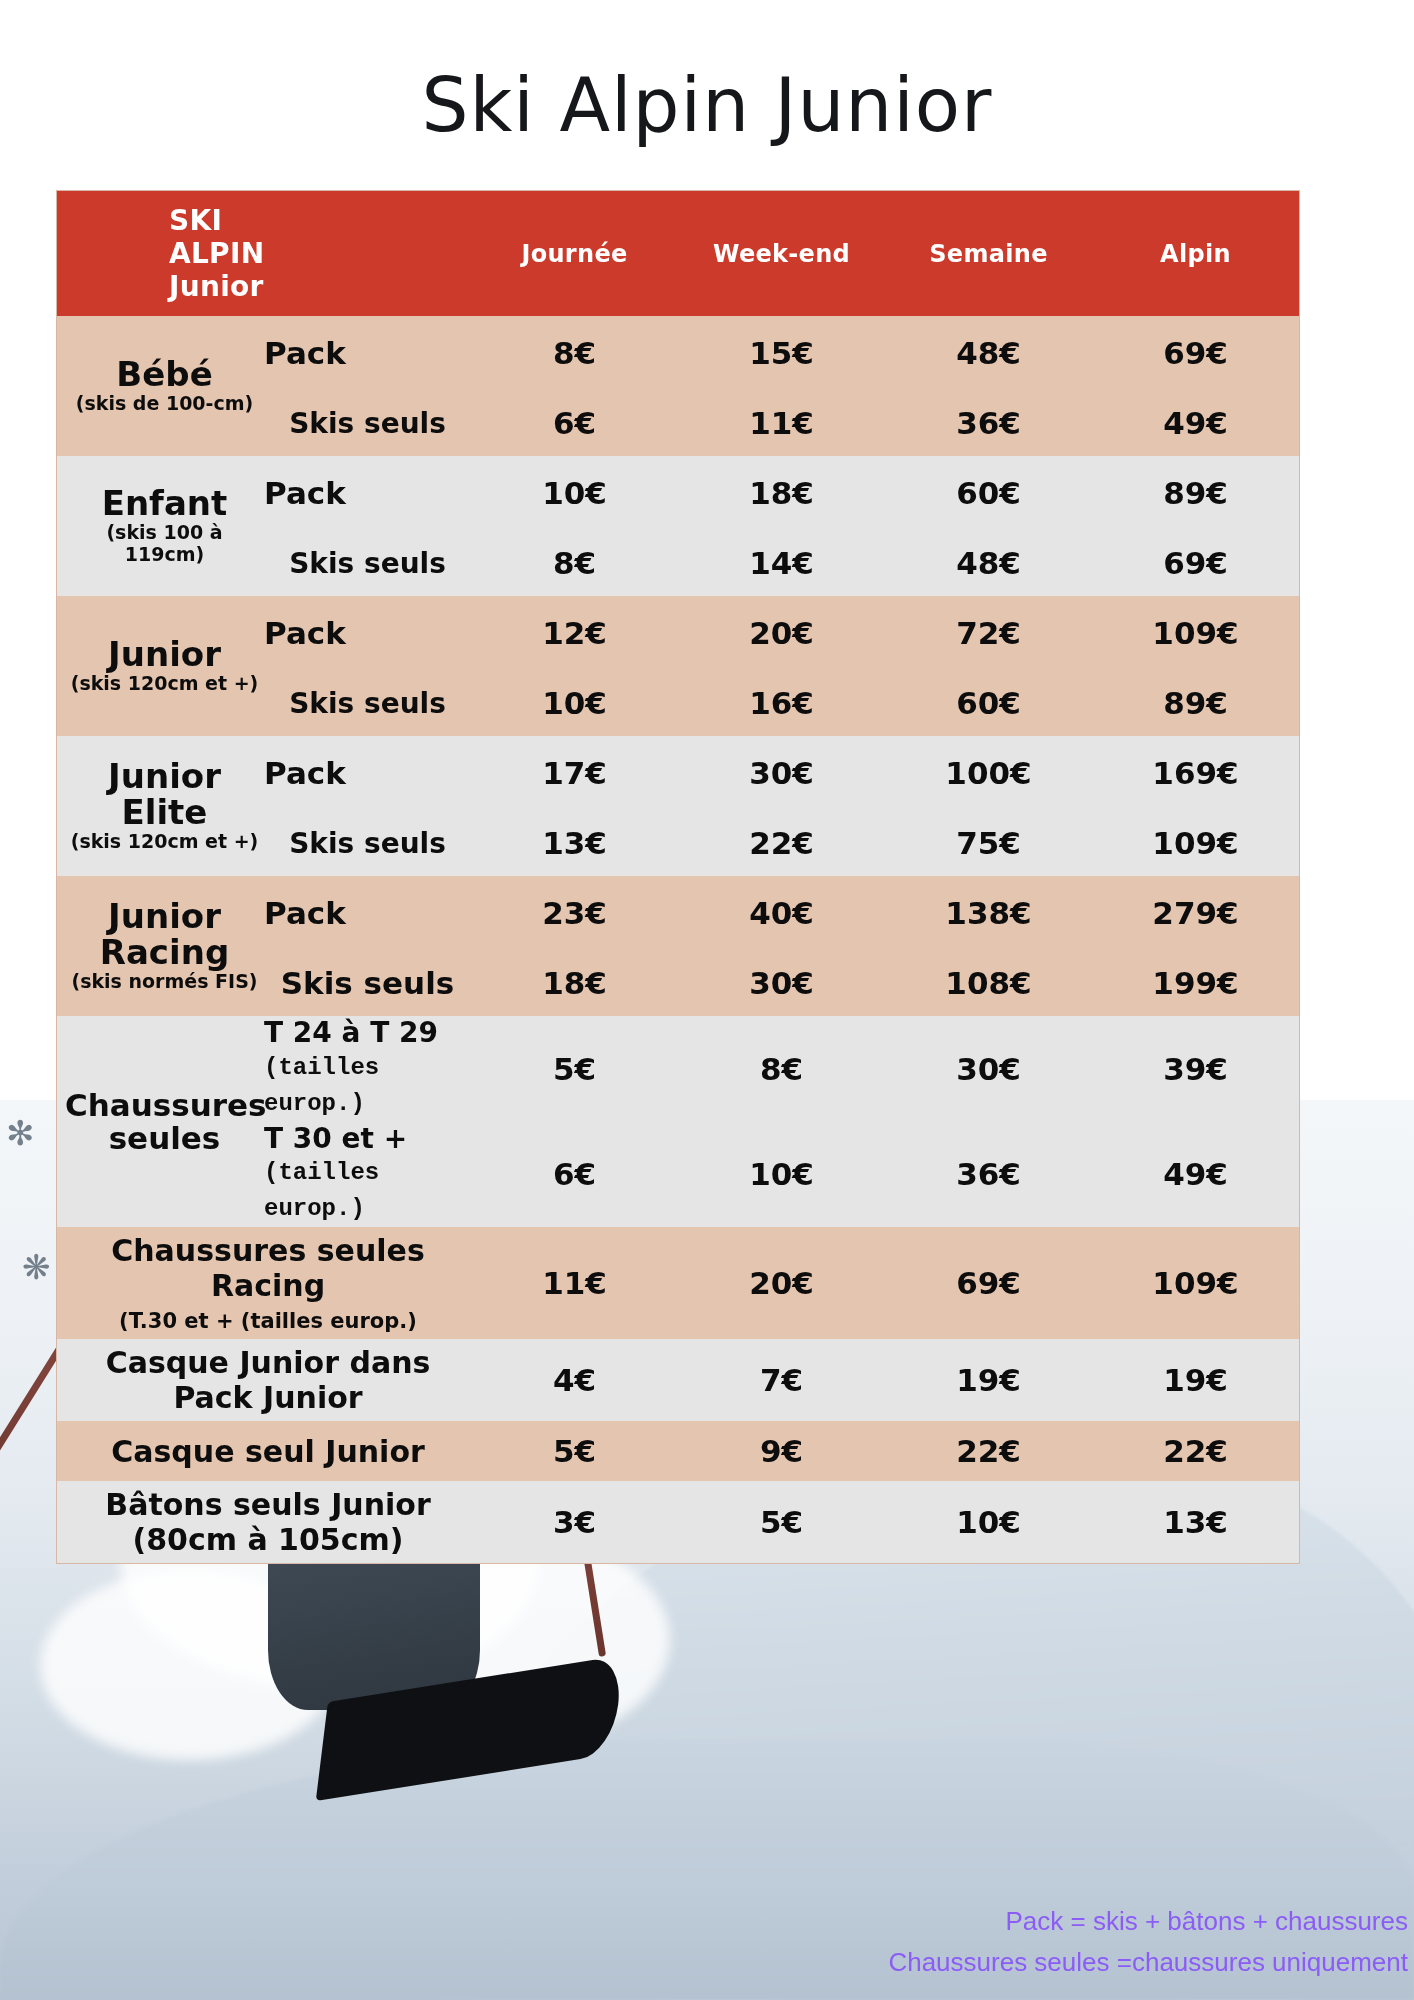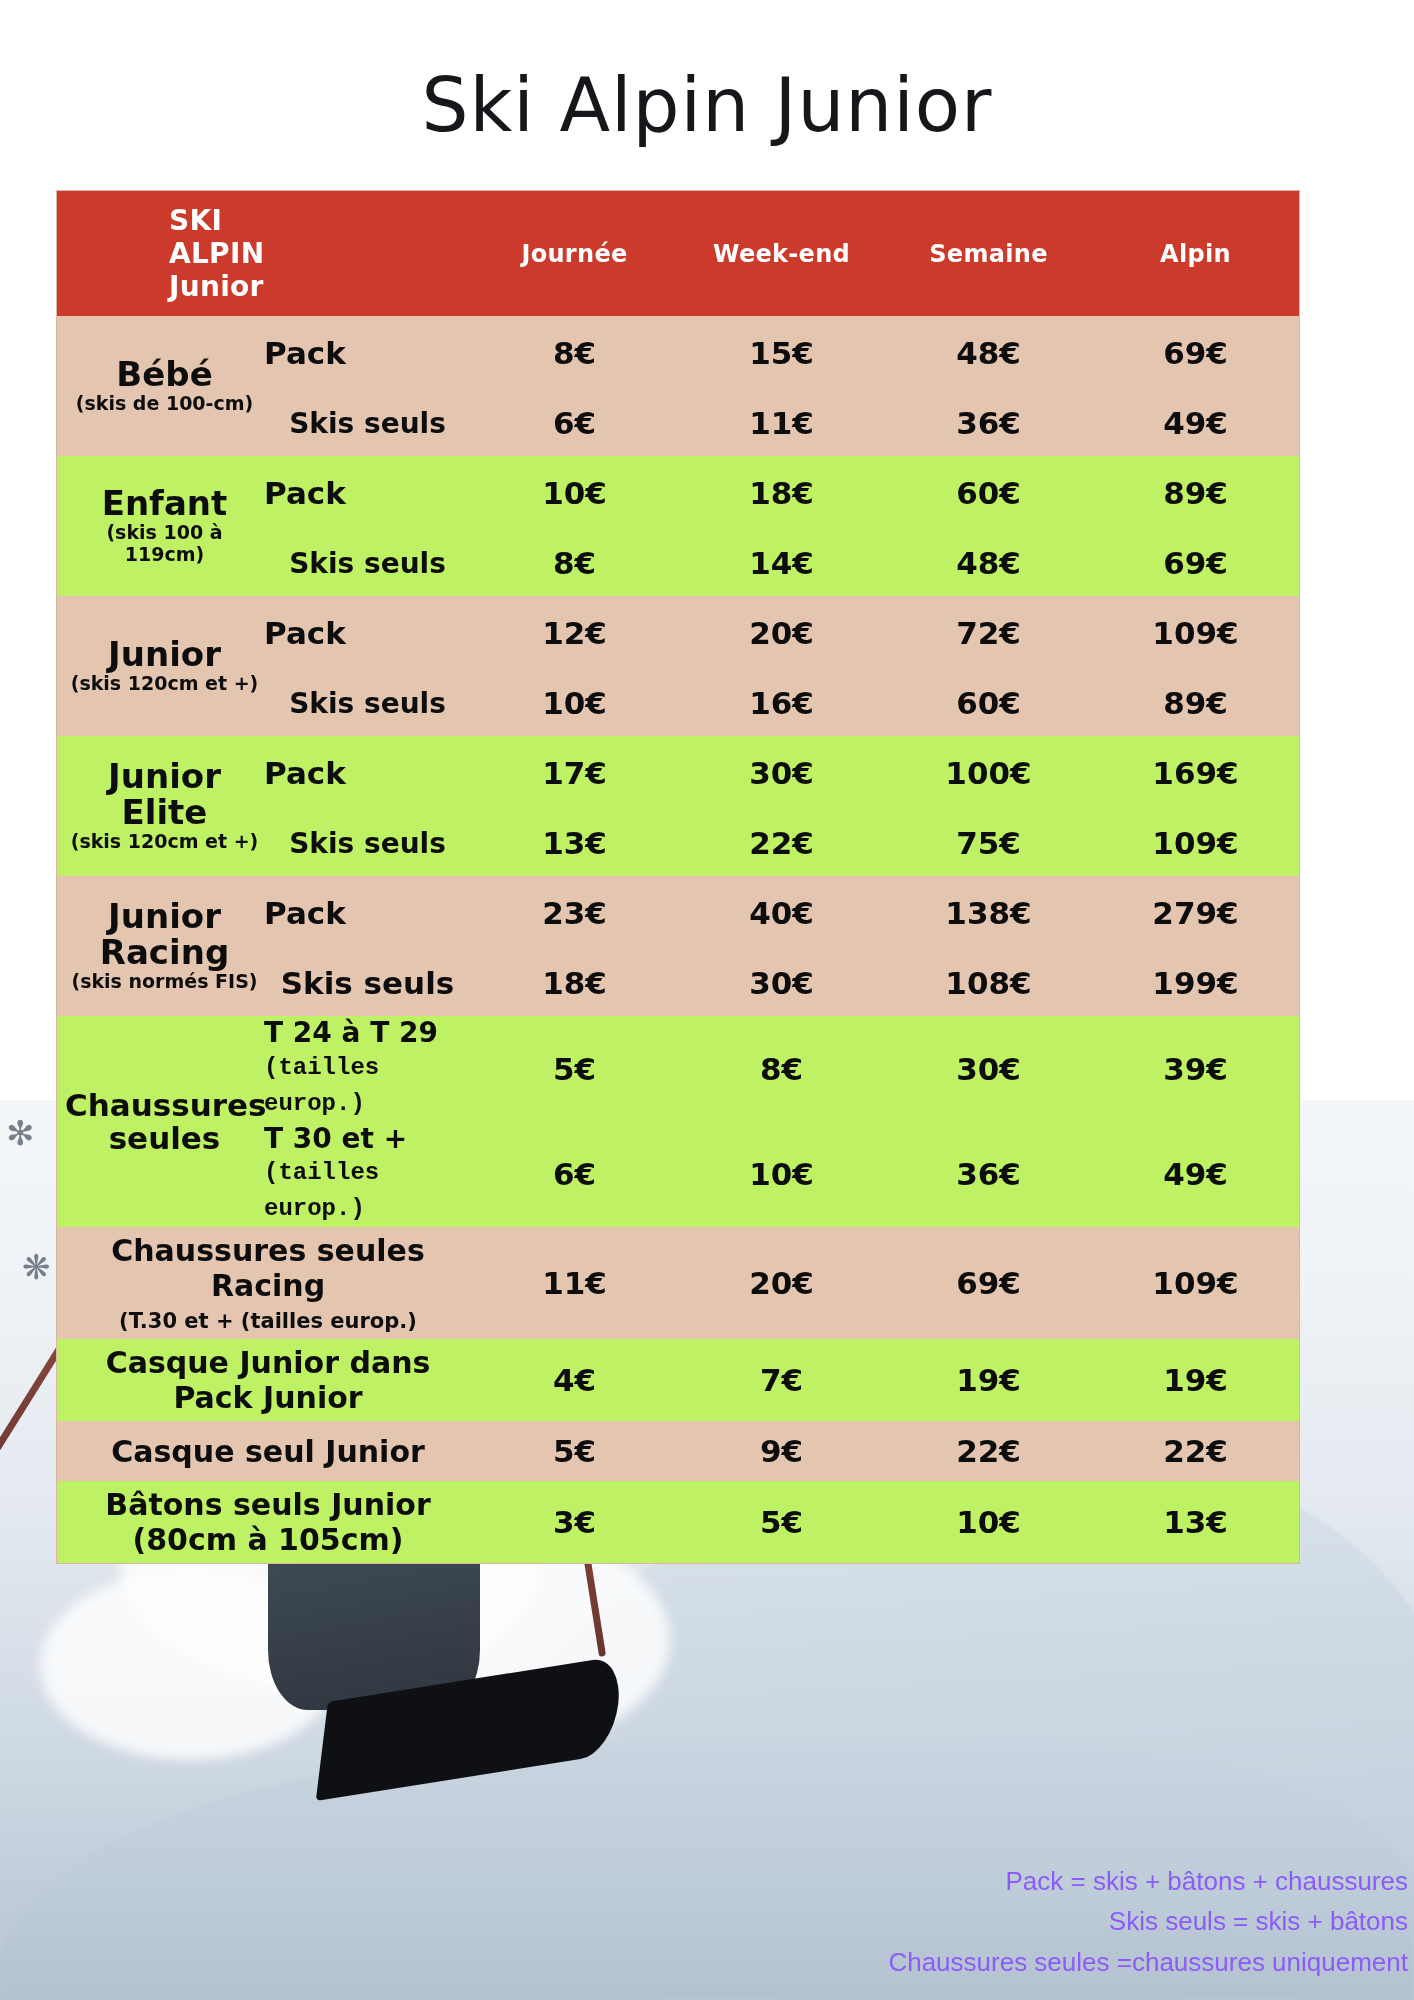--- a/index.html
+++ b/index.html
@@ -170,21 +170,21 @@
     font-weight:bold;
     color:#0d0d0d;
     vertical-align:middle;
   }
 
   .c-name { width:500px; padding:6px 0 6px 8px;text-align:center; }
   .c-sub  { width:188px; text-align:left; }
   .c-val  { width:139px; text-align:center; font-size:31px; }
 
   tr.tint td { background:#e4c5b0; }
-  tr.plain td { background:#bef264; }
+  tr.plain td { background:#e5e5e5; }
 
   .cat-main {
     font-size:34px;
     font-weight:bold;
     line-height:1.05;
     display:block;
   }
   .cat-sub {
     font-size:19px;
     font-weight:bold;
@@ -405,15 +405,14 @@
           <td class="c-val">5€</td>
           <td class="c-val">10€</td>
           <td class="c-val">13€</td>
         </tr>
       </tbody>
   </table>
 </div>
 
 <div class="footnotes">
   <div>Pack = skis + bâtons + chaussures</div>
-  <div>Skis seuls = skis + bâtons</div>
   <div>Chaussures seules =chaussures uniquement</div>
 </div>
 
 </body></html>

